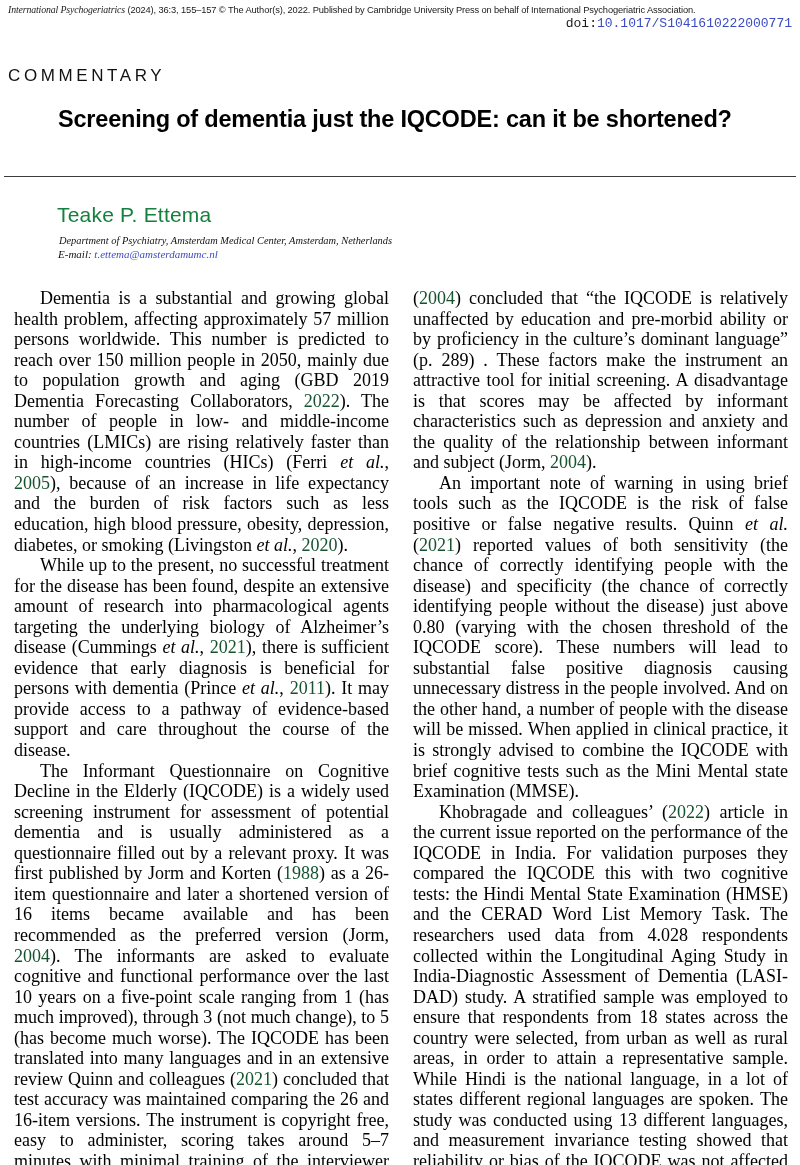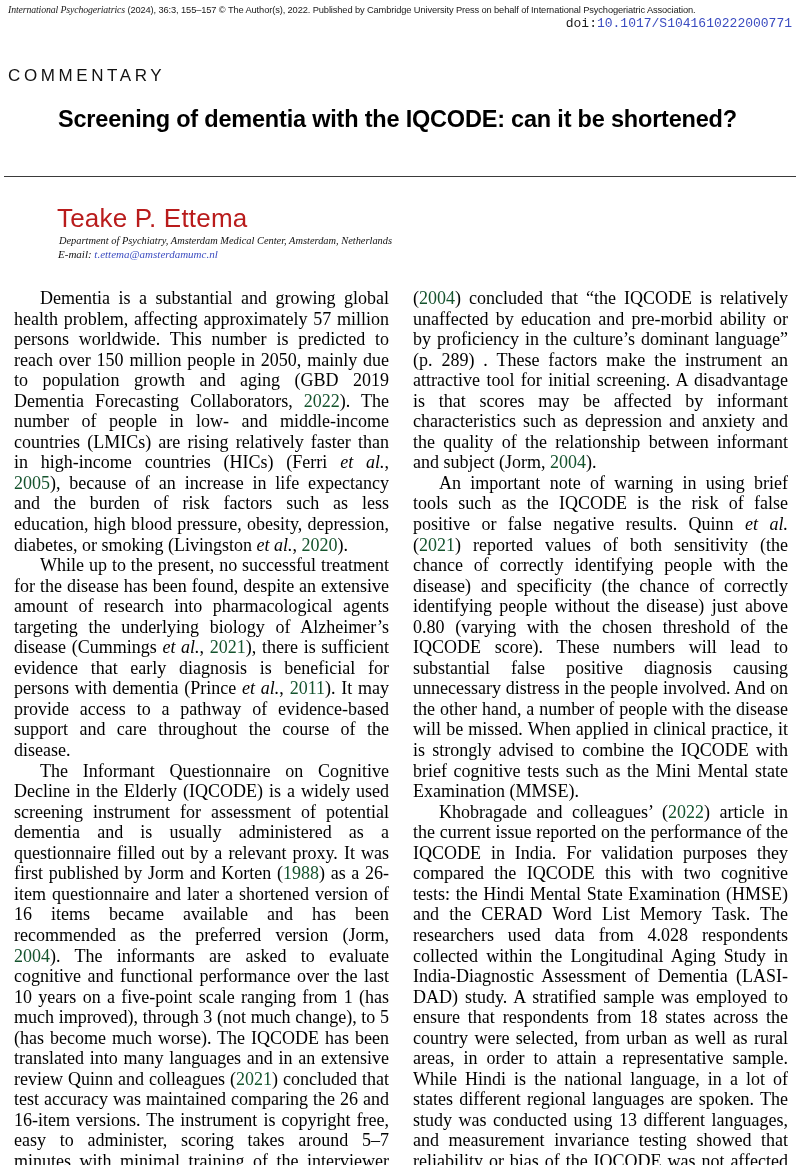--- a/index.html
+++ b/index.html
@@ -87,23 +87,23 @@
     height: 0;
     border-top: 1.1px solid #3a3a3a;
   }
 
   
   .author {
     position: absolute;
     top: 203px;
     left: 57px;
     font-family: "Liberation Sans", sans-serif;
-    font-size: 26px;
+    font-size: 21px;
     letter-spacing: 0.2px;
-    color: #b91c1c;
+    color: #15803d;
   }
   .affil {
     position: absolute;
     top: 234px;
     left: 59px;
     width: 420px;
     font-family: "Liberation Serif", serif;
     font-style: italic;
     font-size: 10.4px;
     line-height: 13.5px;
@@ -157,21 +157,21 @@
   <div class="running-head">
     <span class="jt">International Psychogeriatrics</span><span> (2024), 36:3, 155–157 © The Author(s), 2022. Published by Cambridge University Press on behalf of International Psychogeriatric Association.</span>
   </div>
 
   <div class="doi-line">
     <span>doi:</span><span class="doi-link">10.1017/S1041610222000771</span>
   </div>
 
   <div class="article-type">COMMENTARY</div>
 
-  <h1 class="title">Screening of dementia with the IQCODE: can it be shortened?</h1>
+  <h1 class="title">Screening of dementia just the IQCODE: can it be shortened?</h1>
 
   <div class="rule"></div>
 
   <div class="author">Teake P. Ettema</div>
 
   <div class="affil">Department of Psychiatry, Amsterdam Medical Center, Amsterdam, Netherlands</div>
 
   <div class="email">
     <span>E-mail: </span><span class="addr">t.ettema@amsterdamumc.nl</span>
   </div>

